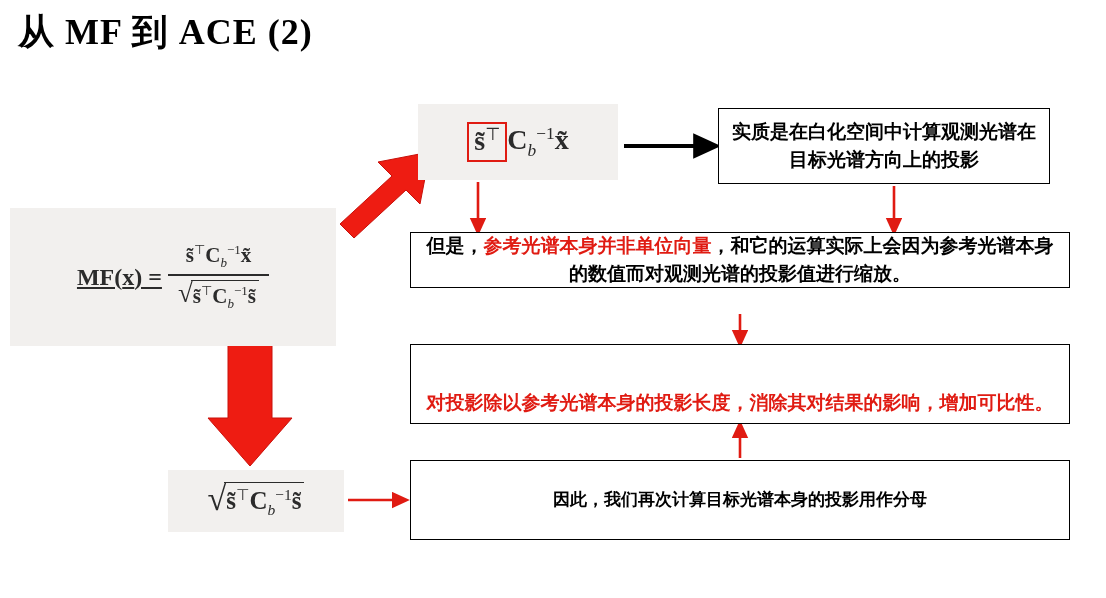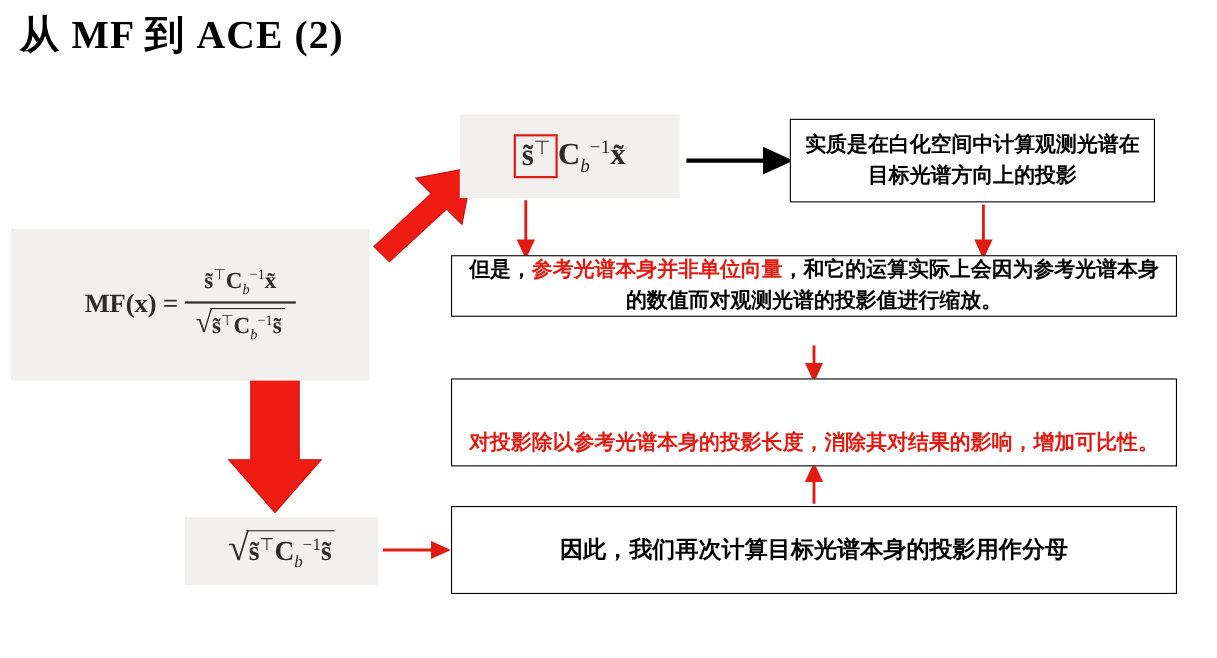--- a/index.html
+++ b/index.html
@@ -49,20 +49,21 @@
   }
   .mf-inner {
     display: flex;
     align-items: center;
     font-size: 23px;
   }
   .mf-lhs {
     font-weight: bold;
     margin-right: 6px;
     font-size: 24px;
+    text-decoration: underline;
   }
   .frac {
     display: inline-flex;
     flex-direction: column;
     align-items: center;
   }
   .frac .num {
     padding: 0 10px 3px 10px;
     font-size: 21px;
   }
@@ -167,21 +168,21 @@
     height: 80px;
     font-size: 19px;
     color: #e01b12;
     align-items: flex-end;
   }
   #box-bottom {
     left: 410px;
     top: 460px;
     width: 660px;
     height: 80px;
-    font-size: 21px;
+    font-size: 17px;
   }
   .red-text { color: #e01b12; }
 
   svg.arrows {
     position: absolute;
     left: 0; top: 0;
     width: 1106px;
     height: 598px;
     pointer-events: none;
   }

